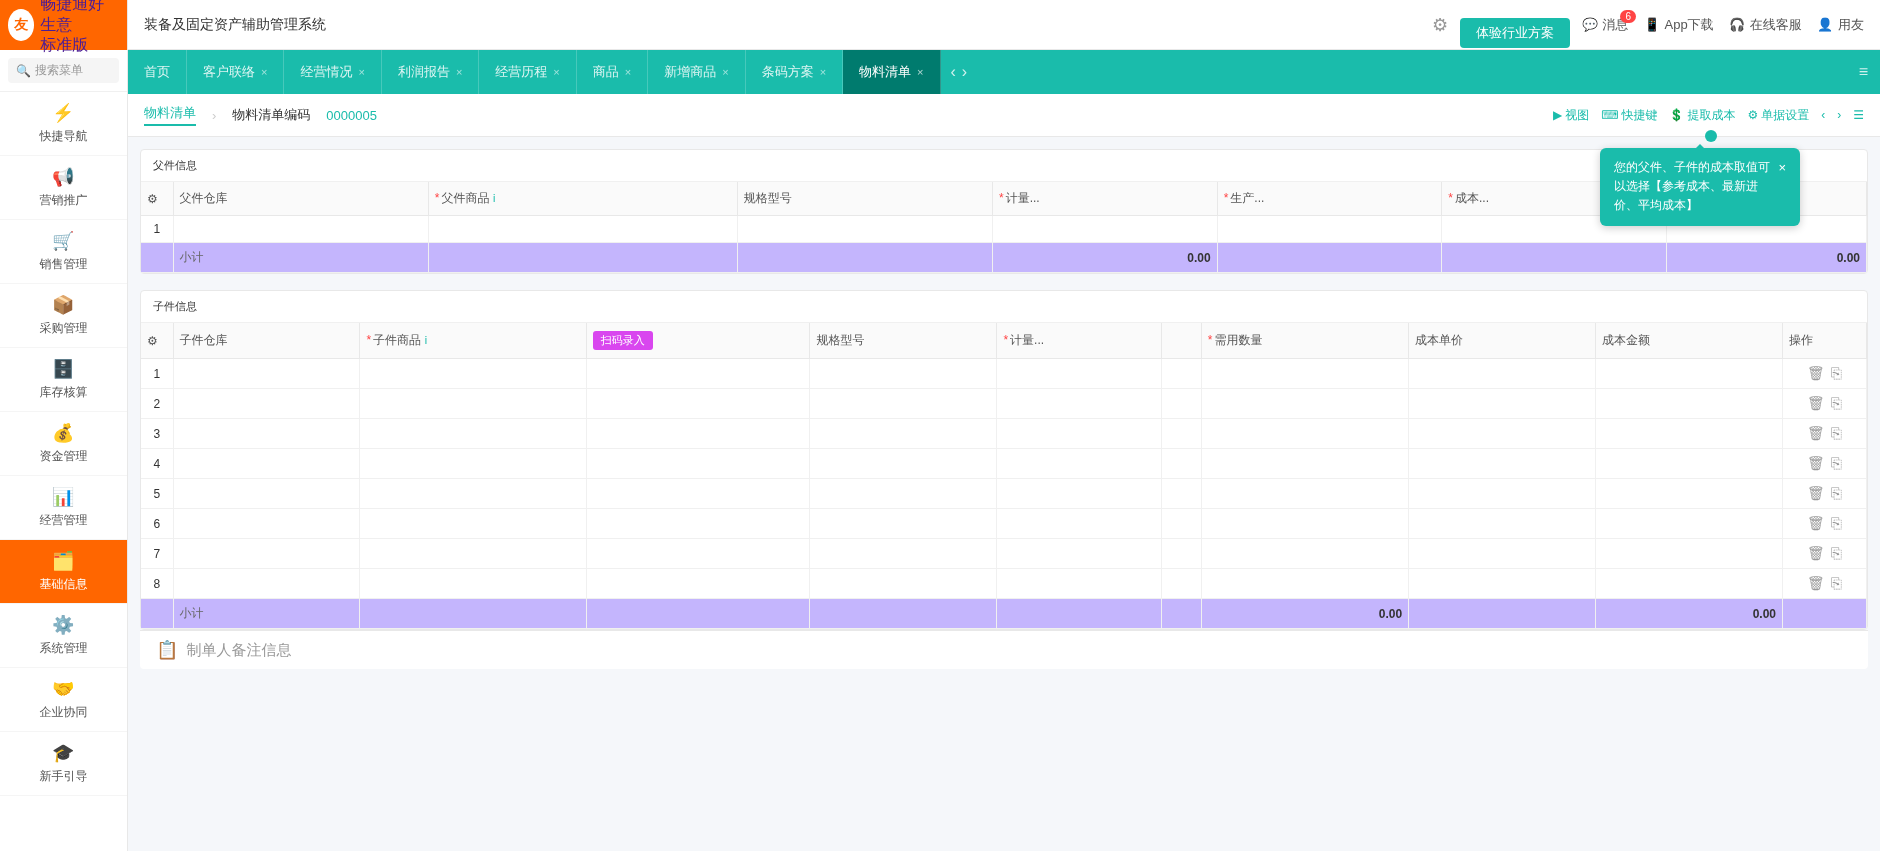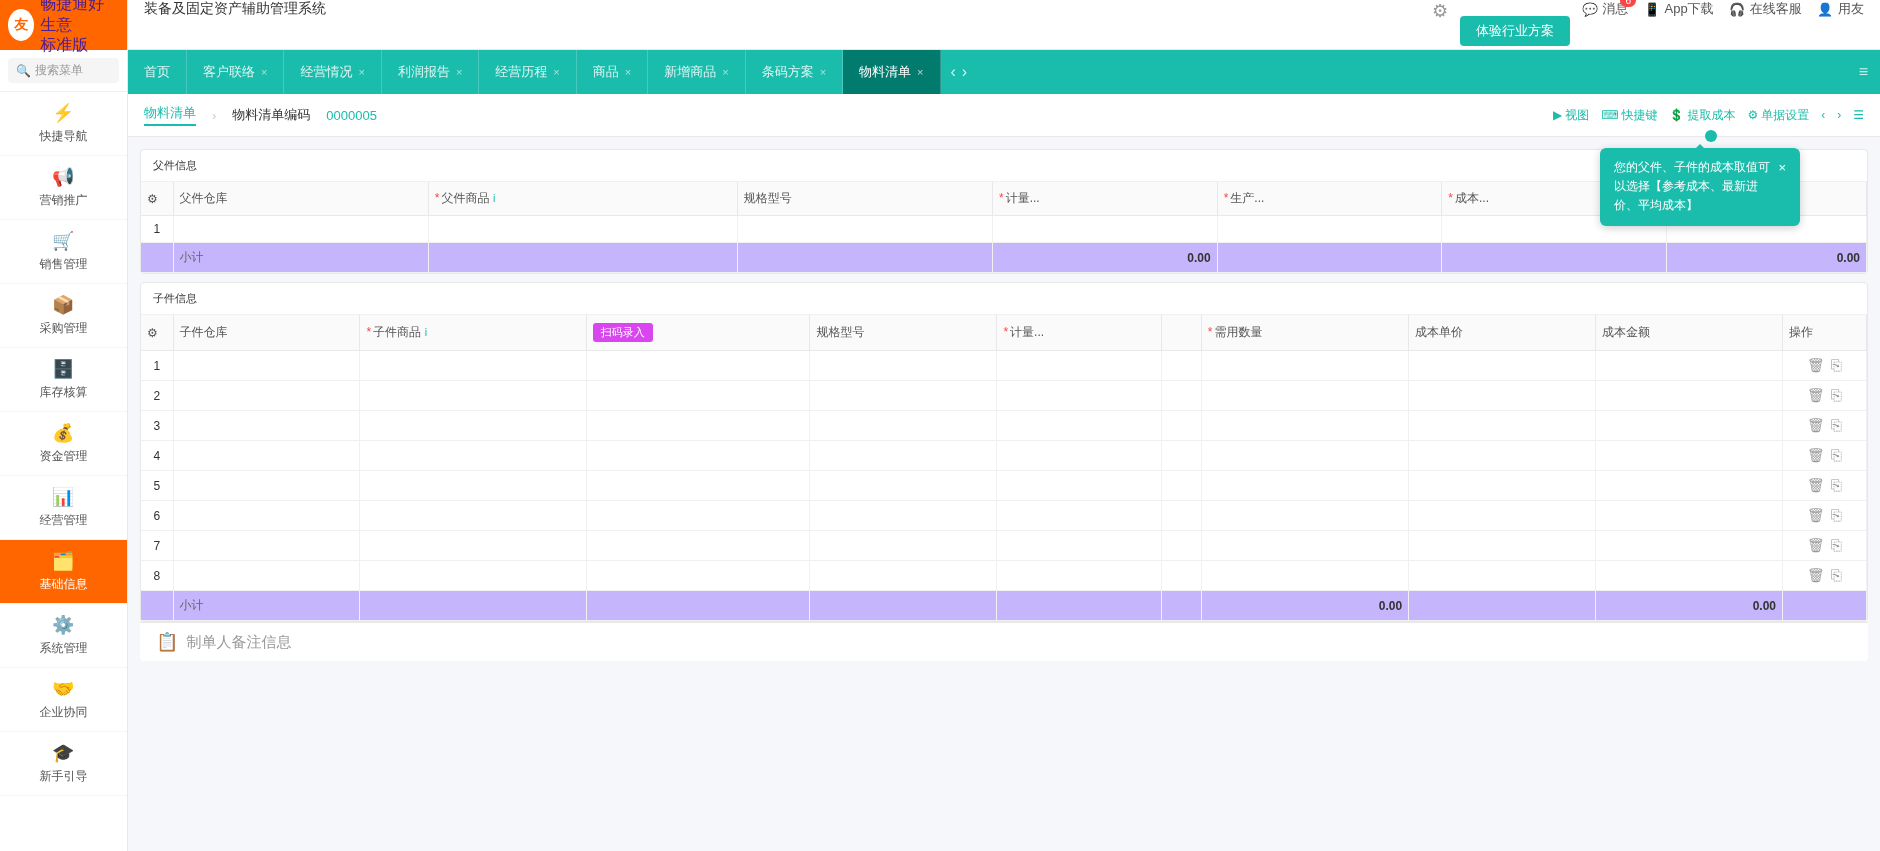--- a/index.html
+++ b/index.html
@@ -65,21 +65,21 @@
     .sidebar-item .icon { font-size: 18px; }
 
     
     .main { flex: 1; display: flex; flex-direction: column; overflow: hidden; }
 
     
     .topbar {
       background: #fff;
       height: 50px;
       display: flex;
-      align-items: flex-start;
+      align-items: center;
       padding: 0 16px;
       border-bottom: 1px solid #e8e8e8;
       gap: 12px;
     }
     .topbar-title { font-size: 14px; color: #333; flex: 1; }
     .topbar-settings { color: #999; cursor: pointer; font-size: 18px; }
     .topbar-btn {
       background: #1abcab;
       color: #fff;
       border: none;
@@ -489,21 +489,21 @@
             <td></td>
             <td style="text-align:right;font-weight:bold;">0.00</td>
             <td></td>
             <td></td>
             <td style="text-align:right;font-weight:bold;">0.00</td>
           </tr>
         </tbody>
       </table>
     </div>
 
-    <div class="section" style="margin-top:8px;">
+    <div class="section" style="margin-top:16px;">
       <div class="section-title">子件信息</div>
       <table class="data-table">
         <thead>
           <tr>
             <th class="settings-col">⚙</th>
             <th><span>子件仓库</span></th>
             <th><span class="required">*</span><span>子件商品</span> <span style="color:#1abcab;font-size:11px;">ℹ</span></th>
             <th><button class="scan-btn">扫码录入</button></th>
             <th><span>规格型号</span></th>
             <th><span class="required">*</span><span>计量...</span></th>

